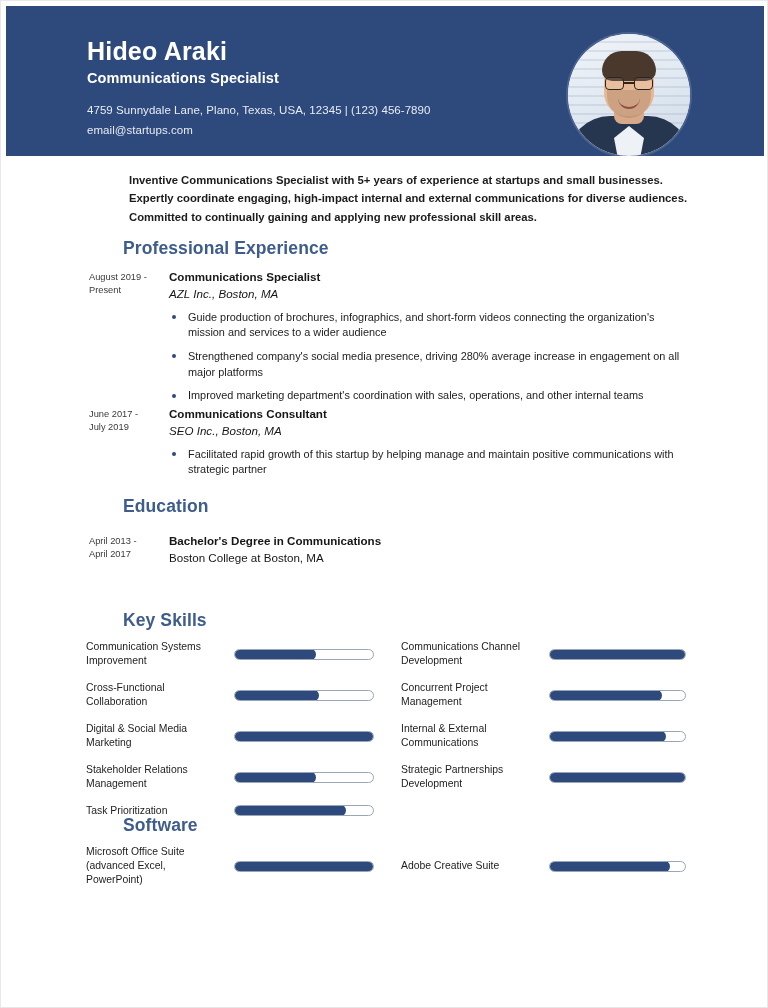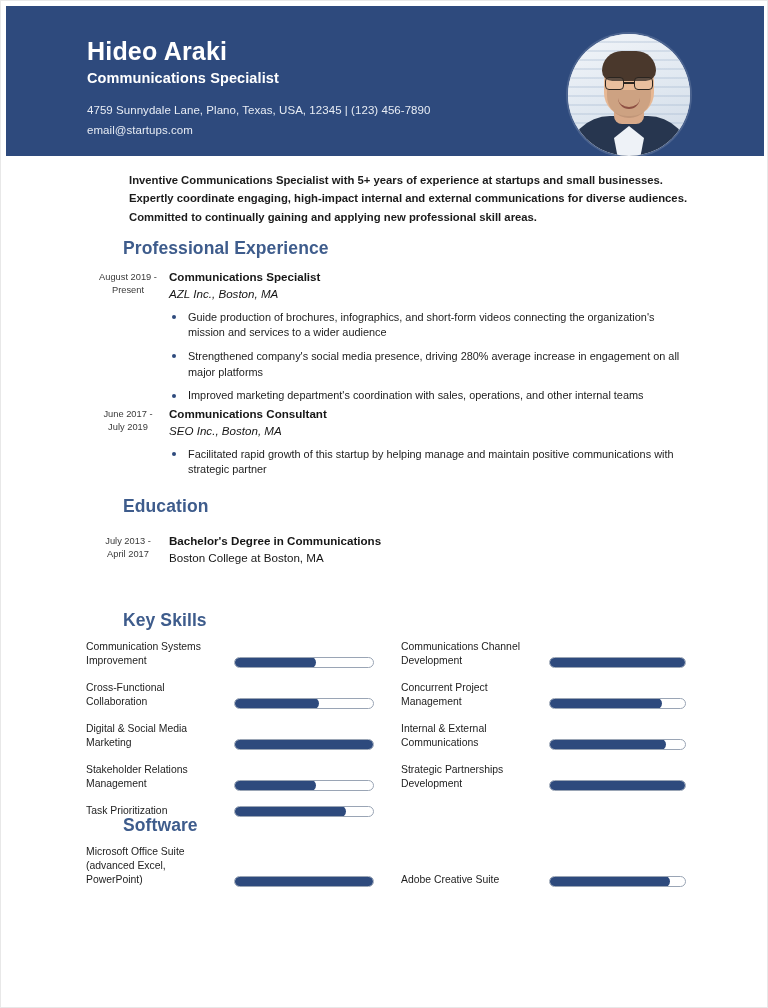--- a/index.html
+++ b/index.html
@@ -214,21 +214,20 @@
     width: 600px;
   }
   .entry-dates {
     position: absolute;
     left: 3px;
     top: 2px;
     width: 78px;
     font-size: 9.3px;
     color: #3a3a3a;
     line-height: 1.38;
-    text-align: center;
   }
   .entry-body {
     margin-left: 83px;
   }
   .entry-role {
     font-size: 11.6px;
     font-weight: bold;
     color: #161616;
     line-height: 1.36;
   }
@@ -276,21 +275,21 @@
     display: grid;
     grid-template-columns: 315px 285px;
     column-gap: 0;
     row-gap: 0;
   }
   #skills-grid   { top: 638px; }
   #software-grid { top: 843px; }
 
   .skill-row {
     display: flex;
-    align-items: flex-end;
+    align-items: center;
     margin-bottom: 12px;
     gap: 10px;
   }
   .skill-label {
     width: 138px;
     flex: 0 0 138px;
     font-size: 10.4px;
     color: #1d1d1d;
     line-height: 1.34;
     padding-top: 1px;
@@ -381,21 +380,21 @@
       <ul class="bullets">
         <li>Facilitated rapid growth of this startup by helping manage and maintain positive communications with strategic partner</li>
       </ul>
     </div>
   </div>
 
   <div class="section-heading" id="heading-education" style="color: rgb(62, 92, 140);">Education</div>
 
   <div class="entry" id="entry-edu-1">
     <div class="entry-dates">
-      <div>July 2013 -</div>
+      <div>April 2013 -</div>
       <div>April 2017</div>
     </div>
     <div class="entry-body">
       <div class="entry-role">Bachelor's Degree in Communications</div>
       <div class="entry-org" style="font-style:normal;">Boston College at Boston, MA</div>
     </div>
   </div>
 
   <div class="section-heading" id="heading-skills" style="color: rgb(62, 92, 140);">Key Skills</div>
 

